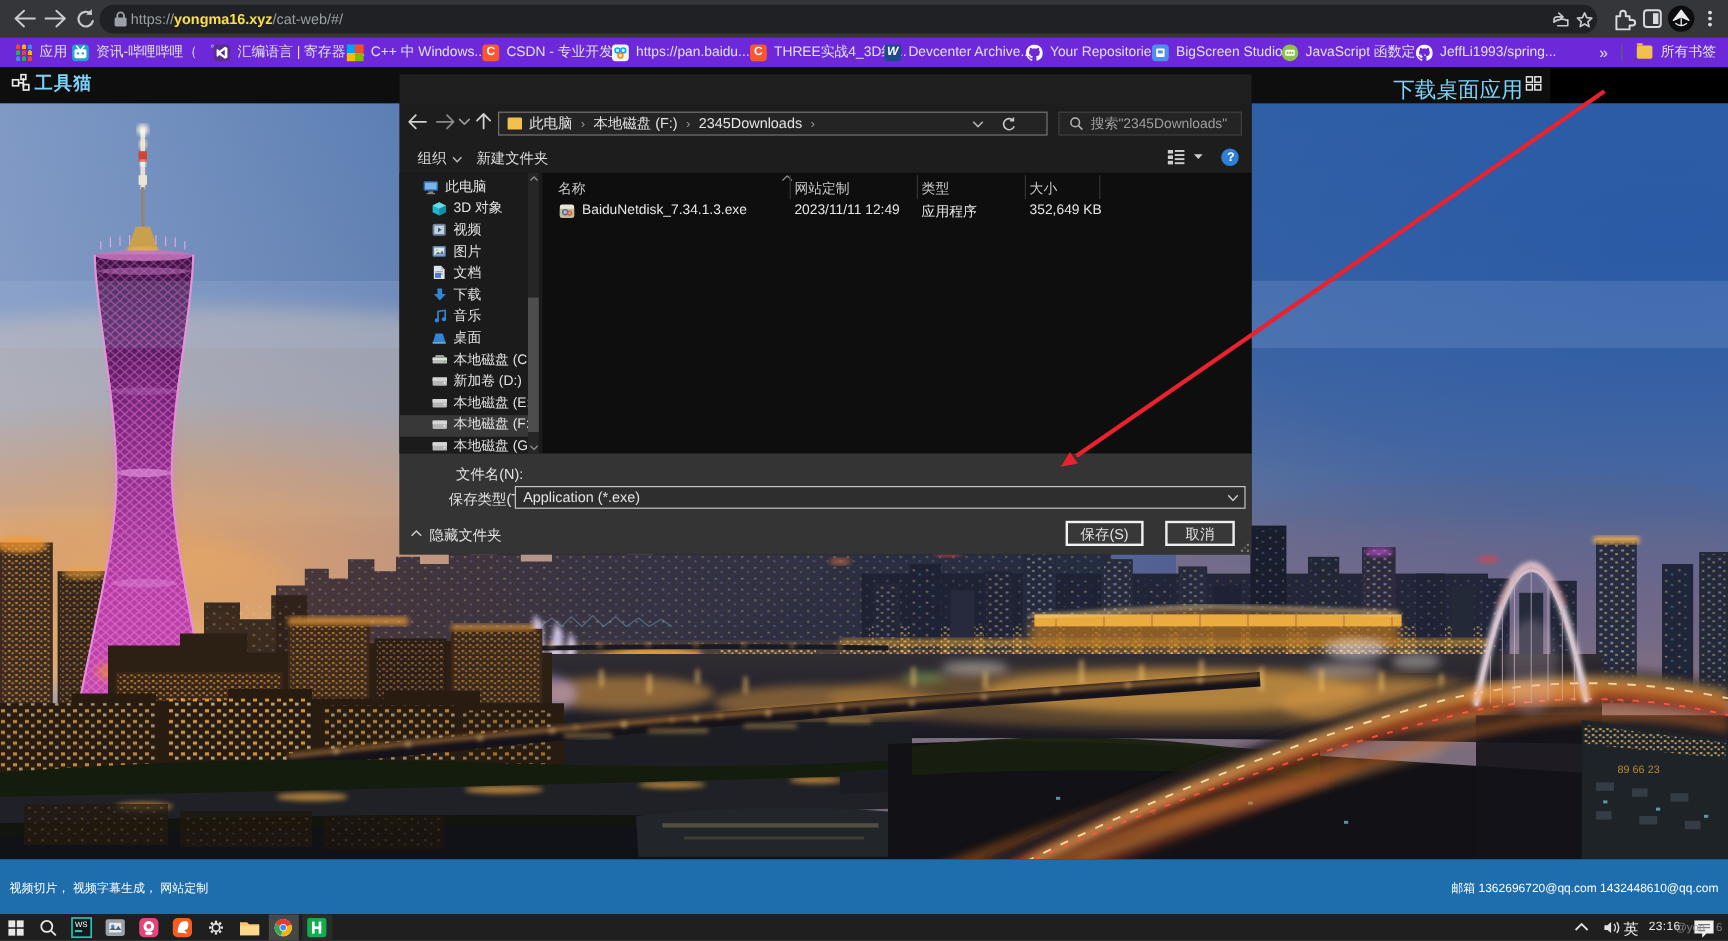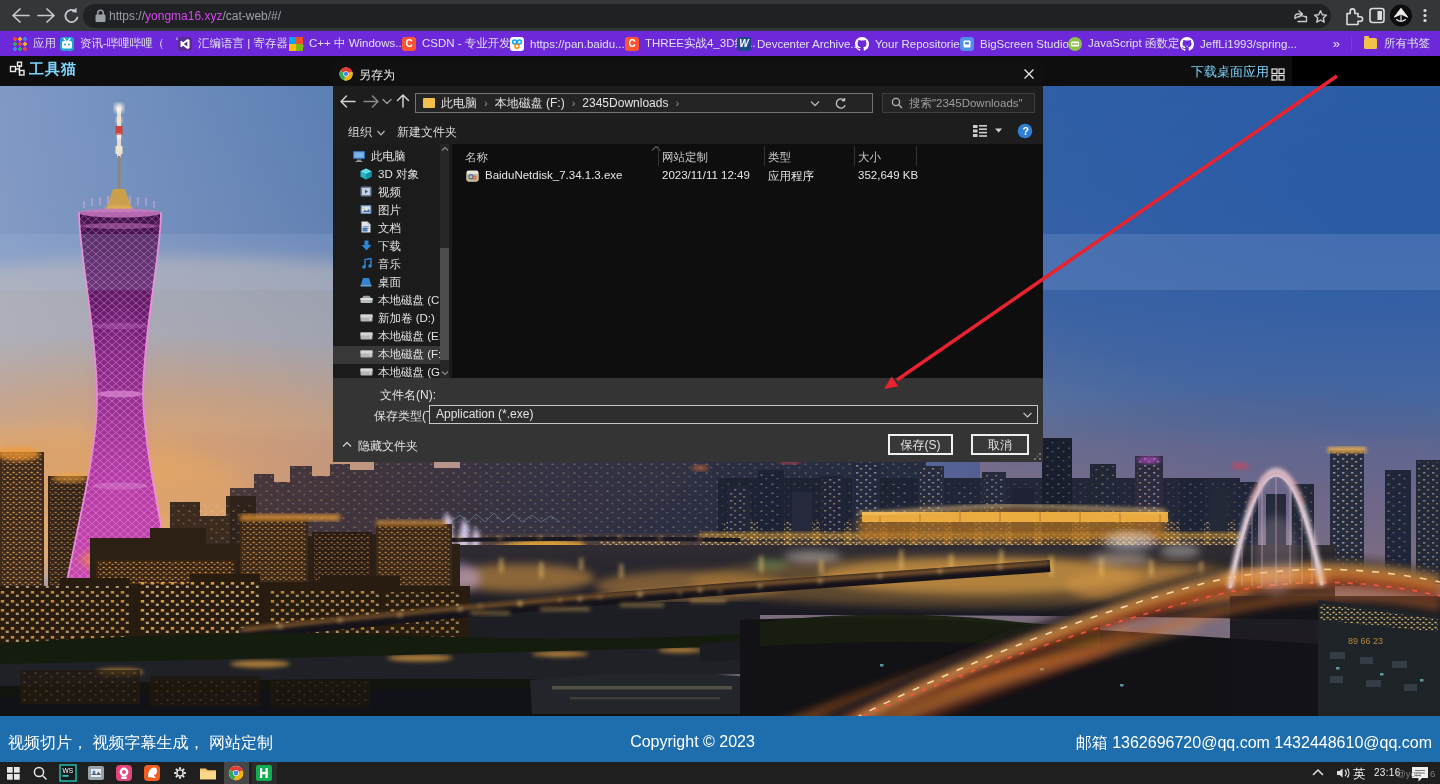--- a/index.html
+++ b/index.html
@@ -9,21 +9,21 @@
 #omni{position:absolute;left:83px;top:4px;width:1248px;height:24px;border-radius:12px;background:#202124;color:#9aa0a6;font-size:12px;line-height:24px}
 
 #bookbar{position:absolute;left:0;top:31px;width:1440px;height:25px;background:#6d28d9;display:flex;align-items:center;color:#dfe1e5;font-size:11.5px;white-space:nowrap}
 .bm{position:absolute;top:0;height:25px;display:flex;align-items:center;white-space:nowrap}
 .bm .ic{width:14px;height:14px;margin-right:6px;border-radius:3px;flex:0 0 auto}
 
 #sitehdr{position:absolute;left:0;top:56px;width:1292px;height:30px;background:#0e0e0e;color:#7dd3fc}
 
 #photo{position:absolute;left:0;top:86px;width:1440px;height:630px}
 
-#footer{position:absolute;left:0;top:716px;width:1440px;height:46px;background:#1e6dac;color:#fff;font-size:16px}
+#footer{position:absolute;left:0;top:716px;width:1440px;height:46px;background:#1e6dac;color:#fff;font-size:10px}
 
 #taskbar{position:absolute;left:0;top:762px;width:1440px;height:22px;background:#1f1f1f}
 
 #dlg{position:absolute;left:333px;top:62px;width:710px;height:400px;background:#1f1f1f;color:#e8e8e8;font-size:12px}
 #arrow{position:absolute;left:0;top:0;width:1440px;height:784px;pointer-events:none;z-index:50}
 .si{position:absolute;left:0;width:107px;height:18px;line-height:17px}
 .si span{position:absolute;left:38px;white-space:nowrap}
 .si span.s2{left:45px}
 .si.sel{background:#383838}
 .crm{display:inline-block;color:#9a9a9a;padding:0 7px;font-size:11px}
@@ -53,21 +53,21 @@
       </g>
     </svg>
 
     <div id="omni"><svg class="abs" style="left:11px;top:5px" width="13" height="14" viewBox="0 0 13 14">
           <path fill="#9aa0a6" d="M3 5.5V4a3.5 3.5 0 0 1 7 0v1.5h.3A1.2 1.2 0 0 1 11.5 6.7v5.1a1.2 1.2 0 0 1-1.2 1.2H2.7a1.2 1.2 0 0 1-1.2-1.2V6.7A1.2 1.2 0 0 1 2.7 5.5H3zm1.5 0h4V4a2 2 0 0 0-4 0v1.5z"></path>
         </svg><svg class="abs" style="right:22px;top:4px" width="17" height="17" viewBox="0 0 17 17" fill="none" stroke="#c8cace" stroke-width="1.4" stroke-linecap="round" stroke-linejoin="round">
           <path d="M3 10.5 v-2 a2.5 2.5 0 0 1 2.5-2.5 h4.5 M7 3 l3.5 3 -3.5 3 M3 10.5 a9.5 8.5 0 0 1 11 -1.5"></path>
           <path d="M6 13.5 h8.5 v-5" stroke-width="1.3"></path>
         </svg><svg class="abs" style="right:3px;top:5px" width="15" height="15" viewBox="0 0 15 15" fill="none" stroke="#c8cace" stroke-width="1.4" stroke-linejoin="round">
           <path d="M7.5 1.8 l1.8 3.9 4.2.4-3.2 2.9.9 4.2-3.7-2.2-3.7 2.2.9-4.2L1.5 6.1l4.2-.4z"></path>
-        </svg><span style="margin-left:26px;letter-spacing:0">https://<b style="color:#d946ef;font-weight:normal">yongma16.xyz</b>/cat-web/#/</span></div>
+        </svg><span style="margin-left:26px;letter-spacing:0">https://<b style="color:#fde047;font-weight:bold">yongma16.xyz</b>/cat-web/#/</span></div>
   </div>
   <div id="bookbar">
     <div class="bm" style="left:13px"><span class="ic" style="border-radius:0;background:
       radial-gradient(circle 2px at 2px 2px,#e8453c 2px,transparent 2px),radial-gradient(circle 2px at 7px 2px,#f4b400 2px,transparent 2px),radial-gradient(circle 2px at 12px 2px,#4285f4 2px,transparent 2px),
       radial-gradient(circle 2px at 2px 7px,#34a853 2px,transparent 2px),radial-gradient(circle 2px at 7px 7px,#e8453c 2px,transparent 2px),radial-gradient(circle 2px at 12px 7px,#f4b400 2px,transparent 2px),
       radial-gradient(circle 2px at 2px 12px,#4285f4 2px,transparent 2px),radial-gradient(circle 2px at 7px 12px,#34a853 2px,transparent 2px),radial-gradient(circle 2px at 12px 12px,#e8453c 2px,transparent 2px)"></span>应用</div>
     <div class="bm" style="left:60px"><span class="ic" style="background:#1fa2d2;position:relative"><svg width="14" height="14" viewBox="0 0 14 14">
             <rect x="2" y="4" width="10" height="7.5" rx="1.5" fill="#fff"></rect>
             <path d="M4 1.5 L6 4 M10 1.5 L8 4" stroke="#fff" stroke-width="1.3" stroke-linecap="round"></path>
             <circle cx="5" cy="7.5" r="1" fill="#1fa2d2"></circle>
@@ -114,21 +114,21 @@
       <svg width="17" height="17" viewBox="0 0 17 17" style="margin-right:3px">
           <g fill="none" stroke="#e8e8e8" stroke-width="1.4">
             <rect x="1.5" y="5.5" width="5" height="5"></rect>
             <rect x="8.5" y="1.2" width="4" height="4"></rect>
             <rect x="10.5" y="9.5" width="4.5" height="4.5"></rect>
             <path d="M6.5 8 h4 M10.5 4 v8"></path>
           </g>
         </svg>
       工具猫
     </div>
-    <div class="abs" style="right:7px;top:7px;font-size:13px;display:flex;align-items:flex-end">下载桌面应用<svg width="14" height="13" viewBox="0 0 14 13" style="margin-left:2px">
+    <div class="abs" style="right:7px;top:7px;font-size:18px;display:flex;align-items:flex-start">下载桌面应用<svg width="14" height="13" viewBox="0 0 14 13" style="margin-left:2px">
           <g fill="none" stroke="#e8e8e8" stroke-width="1.2">
             <rect x="1" y="1" width="5" height="4.5"></rect>
             <rect x="8" y="1" width="5" height="4.5"></rect>
             <rect x="1" y="7.5" width="5" height="4.5"></rect>
             <rect x="8" y="7.5" width="5" height="4.5"></rect>
           </g>
         </svg></div>
   </div>
   <div id="photo"><svg width="1440" height="630" viewBox="0 0 1440 630">
     <defs>
@@ -532,39 +532,24 @@
       <g fill="#7cc8d8" opacity="0.7">
             <rect x="1336" y="581" width="3.5" height="2.5"></rect>
             <rect x="1380" y="587" width="3.5" height="2.5"></rect>
             <rect x="1420" y="593" width="3.5" height="2.5"></rect>
           </g>
     </g>
     <rect x="0" y="148" width="1440" height="56" fill="#b0c4e8" opacity="0.17"></rect>
   </svg></div>
   <div id="footer">
     <div class="abs" style="left:8px;top:17px">视频切片，&nbsp;视频字幕生成，&nbsp;网站定制</div>
-    <div class="abs" style="left:0;width:1385px;top:17px;text-align:center">Copyright © 2023</div>
     <div class="abs" style="right:8px;top:17px">邮箱&nbsp;1362696720@qq.com 1432448610@qq.com</div>
   </div>
   <div id="dlg">
 
-    <div class="abs" style="left:0;top:0;width:710px;height:24px;background:#101010">
-      <svg class="abs" style="left:6px;top:5px" width="14" height="14" viewBox="0 0 28 28">
-          <circle cx="14" cy="14" r="13" fill="#fff"></circle>
-          <path d="M14 14 L1.6 10 A13 13 0 0 1 25.5 7.5 Z" fill="#e33b2e" transform="rotate(10 14 14)"></path>
-          <path d="M14 14 L25.5 7.5 A13 13 0 0 1 12.5 26.9 Z" fill="#f4b400" transform="rotate(10 14 14)"></path>
-          <path d="M14 14 L12.5 26.9 A13 13 0 0 1 1.6 10 Z" fill="#34a853" transform="rotate(10 14 14)"></path>
-          <circle cx="14" cy="14" r="5.4" fill="#fff"></circle>
-          <circle cx="14" cy="14" r="4.3" fill="#4285f4"></circle>
-        </svg>
-      <span class="abs" style="left:26px;top:5px;font-size:12px;color:#e8e8e8">另存为</span>
-      <svg class="abs" style="right:8px;top:6px" width="12" height="12" viewBox="0 0 12 12">
-          <path d="M1.5 1.5 L10.5 10.5 M10.5 1.5 L1.5 10.5" stroke="#e8e8e8" stroke-width="1.3"></path>
-        </svg>
-    </div>
 
     <div class="abs" style="left:0;top:24px;width:710px;height:31px;background:#1d1d1d">
       <svg class="abs" style="left:0;top:0" width="710" height="31" viewBox="0 0 710 31" fill="none" stroke="#d0d0d0" stroke-width="1.5" stroke-linecap="round" stroke-linejoin="round">
         <path d="M22 15.5 H8 M13.5 10 l-5.5 5.5 5.5 5.5"></path>
         <path d="M31 15.5 H45 M39.5 10 l5.5 5.5 -5.5 5.5" stroke="#8a8a8a"></path>
         <path d="M50 13.5 l4 4 4-4" stroke="#9a9a9a" stroke-width="1.4"></path>
         <path d="M70 21 V9 M64.5 14.5 L70 9 l5.5 5.5"></path>
       </svg>
       <div class="abs" style="left:82px;top:7px;width:458px;height:20px;background:#242424;border:1px solid #737373;color:#e4e4e4;font-size:12px;line-height:18px;white-space:nowrap">
         <span style="display:inline-block;width:12px;height:10px;background:#f2c14b;border-radius:1px;margin:0 6px 0 7px;vertical-align:-1px"></span>此电脑<span class="crm">›</span>本地磁盘 (F:)<span class="crm">›</span>2345Downloads<span class="crm">›</span>

